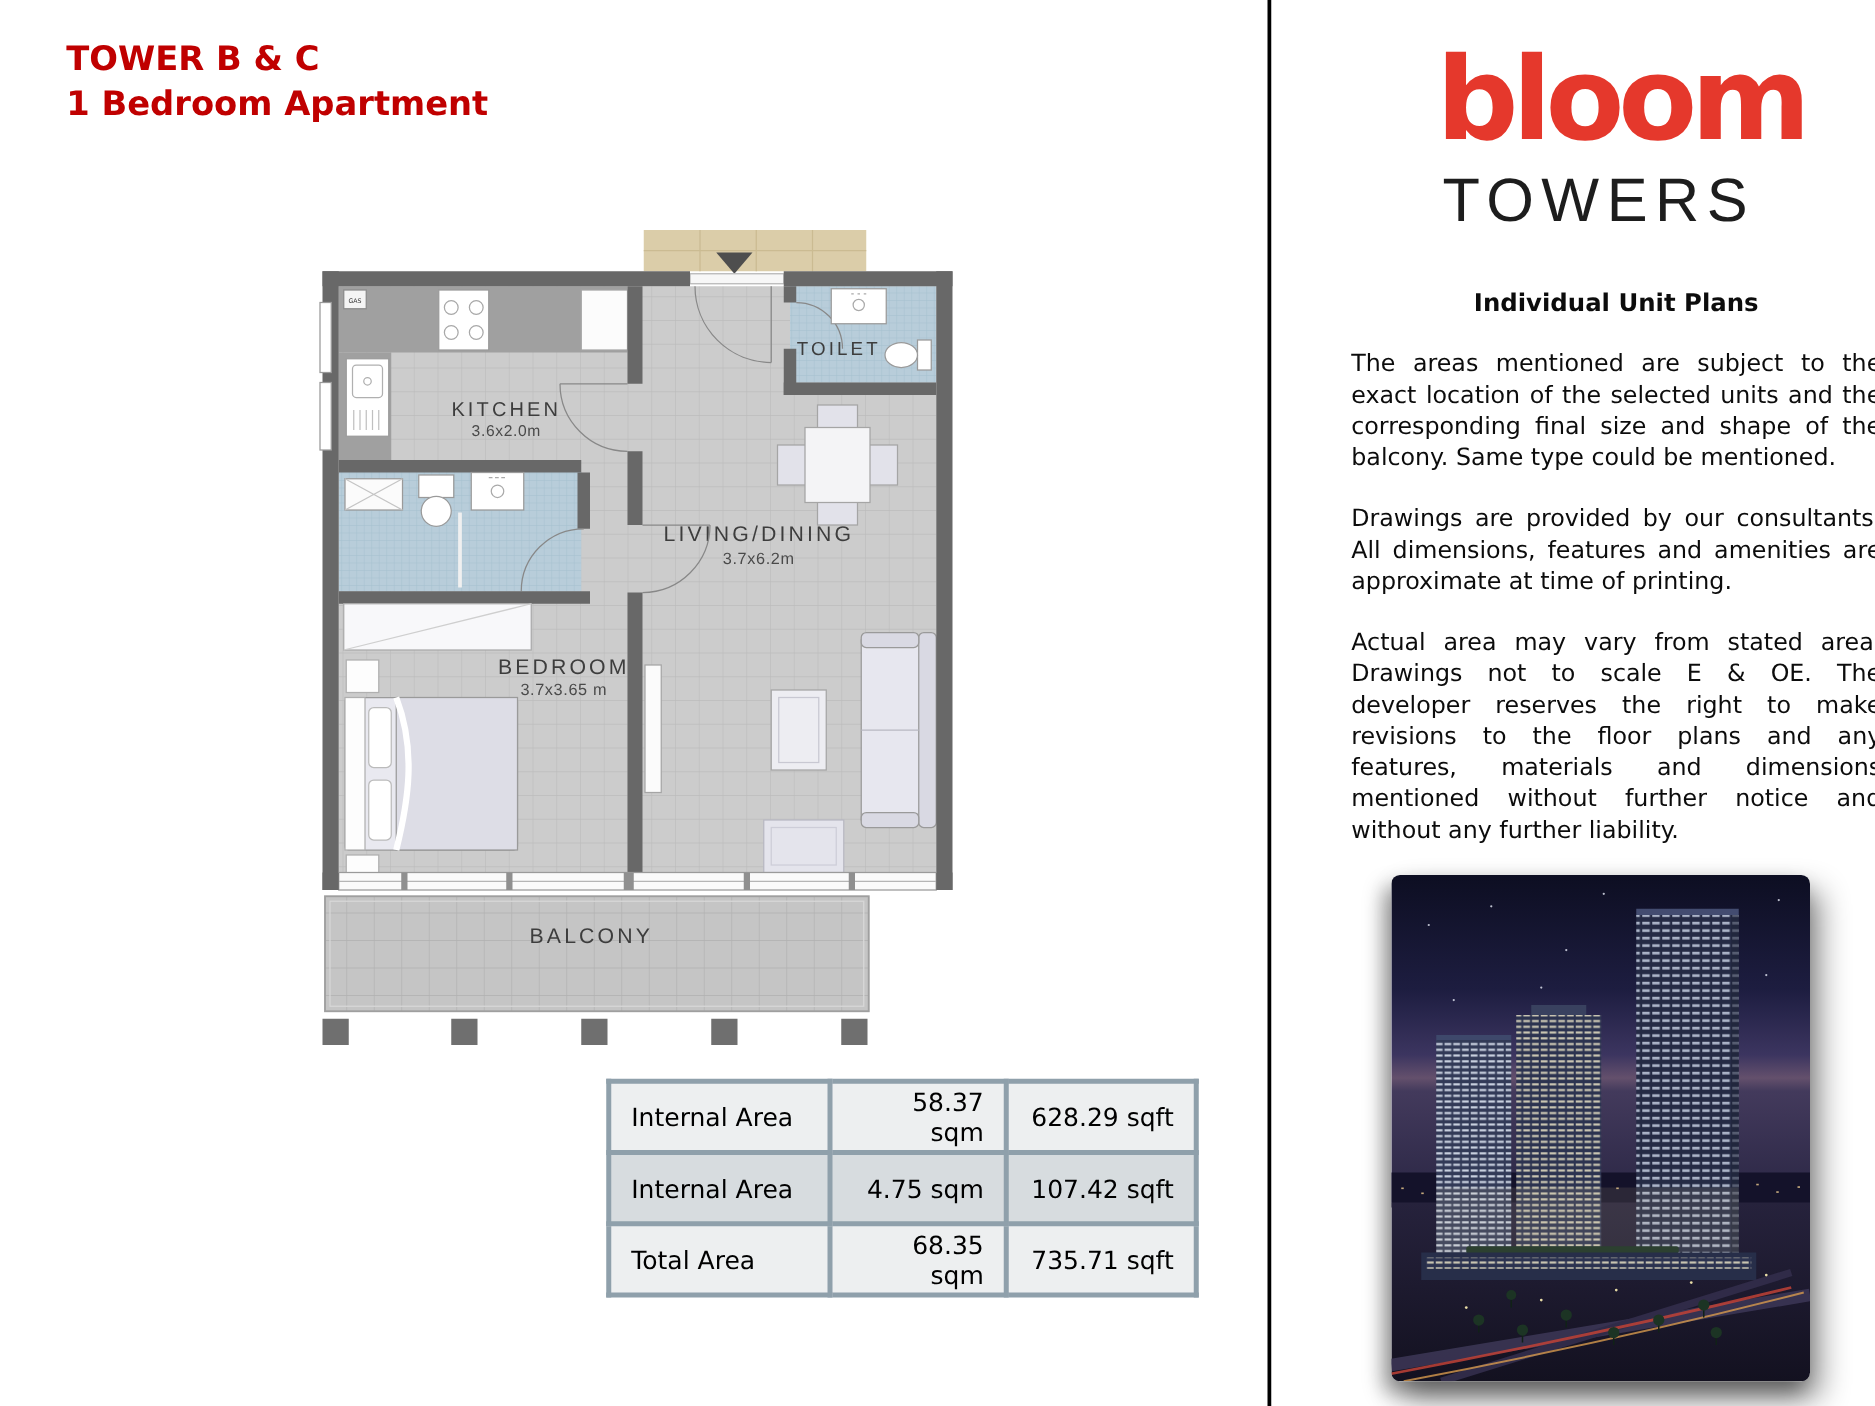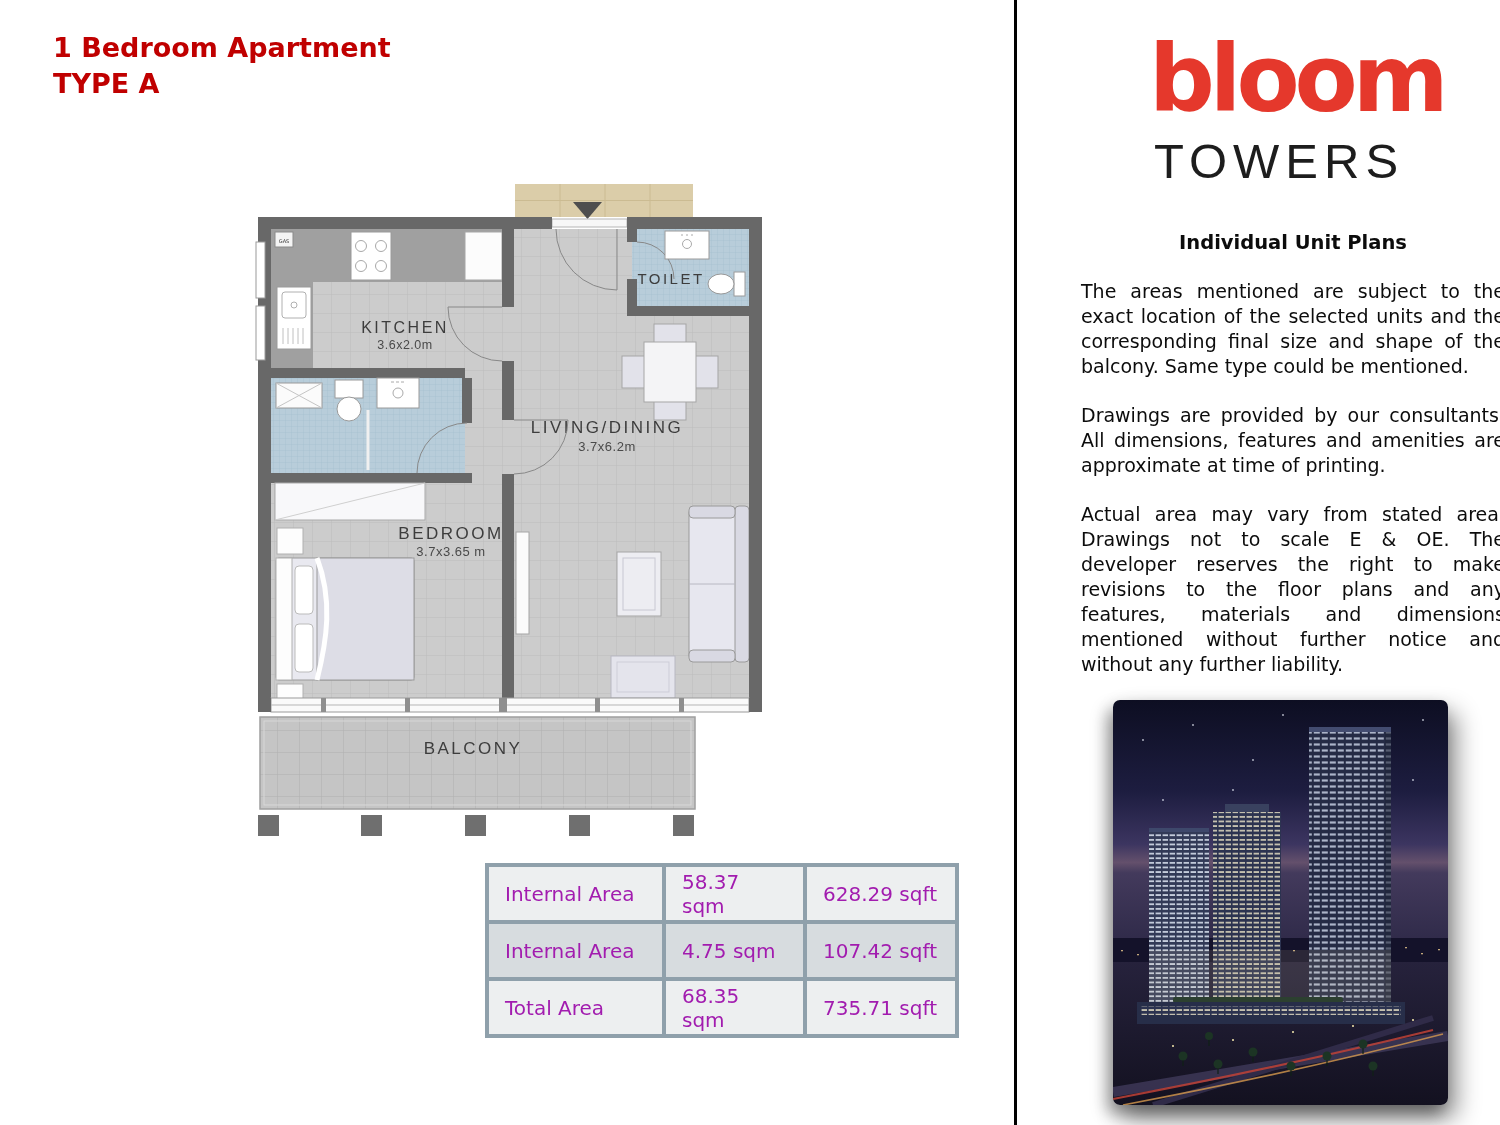--- a/index.html
+++ b/index.html
@@ -10,24 +10,24 @@
   .doc-title{position:absolute;left:53px;top:30px;font-weight:bold;font-size:27px;
              line-height:36px;color:#C00000;white-space:nowrap;}
 
   
   .floorplan{position:absolute;left:255px;top:180px;width:510px;height:660px;}
   .plan-label{font-family:"Liberation Sans",sans-serif;fill:#3d3d3d;letter-spacing:2.5px;}
   .plan-dim{font-family:"Liberation Sans",sans-serif;fill:#4a4a4a;letter-spacing:.5px;}
 
   
   .area-table{position:absolute;left:485px;top:863px;border-collapse:collapse;
-              font-size:20px;color:#a21caf;}
+              font-size:20px;color:#000000;}
   .area-table td{border:4px solid #8FA0AB;background:#EDEFF0;height:53px;padding:0 16px;}
   .area-table td.lbl{width:141px;text-align:left;}
-  .area-table td.num{}
+  .area-table td.num{text-align:right;}
   .area-table td.sqm{width:105px;}
   .area-table td.sqft{width:116px;}
   .area-table tr.alt td{background:#D7DCDF;}
   .area-table tr.total td{font-weight:normal;}
 
   
   .divider{position:absolute;left:1014px;top:0;width:3px;height:1125px;background:#000;}
 
   
   .sidebar{position:absolute;left:1045px;top:0;width:483px;height:1102px;}
@@ -45,22 +45,22 @@
   .render{position:absolute;left:68px;top:700px;width:335px;height:405px;border-radius:7px;
           overflow:hidden;box-shadow:-6px 9px 16px rgba(0,0,0,.35),8px 13px 24px rgba(0,0,0,.45);}
   .render svg{display:block;}
 </style>
 </head>
 <body>
 
 <div class="page">
 
   <div class="doc-title">
+    <div>TOWER B &amp; C</div>
     <div>1 Bedroom Apartment</div>
-    <div>TYPE A</div>
   </div>
 
   <svg class="floorplan" viewBox="0 0 510 660">
     <defs>
       <pattern id="tile" width="19" height="19" patternUnits="userSpaceOnUse">
         <rect width="19" height="19" fill="#cccccc"></rect>
         <path d="M19 0H0V19" fill="none" stroke="#bcbcbc" stroke-width="1"></path>
       </pattern>
       <pattern id="tileB" width="22" height="22" patternUnits="userSpaceOnUse">
         <rect width="22" height="22" fill="#c5c5c5"></rect>

